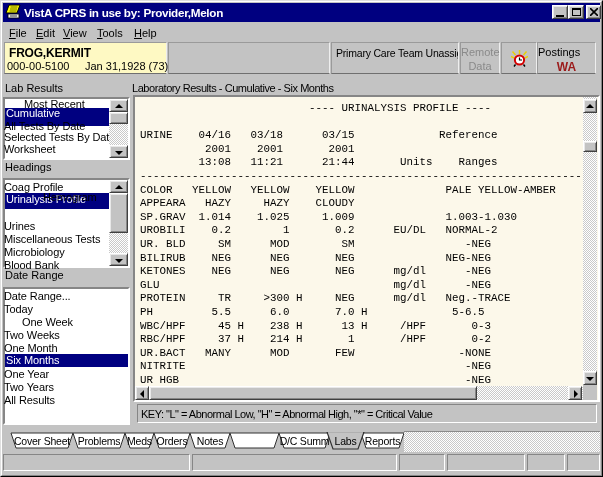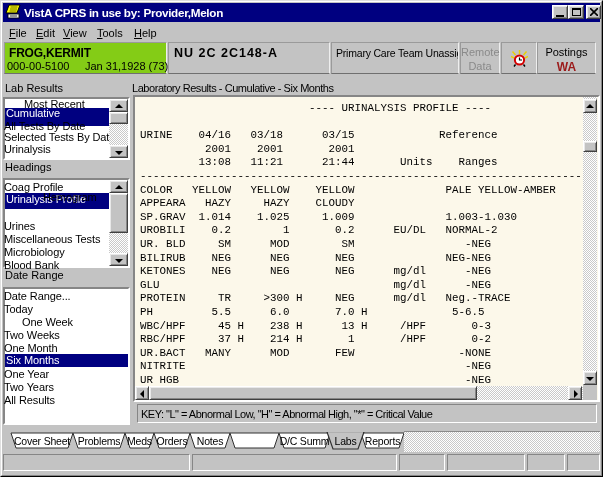--- a/index.html
+++ b/index.html
@@ -47,27 +47,26 @@
       <path d="M0,0 L8,8 M8,0 L0,8" stroke="#000" stroke-width="1.6"></path>
     </svg>
 </div>
 
 <div class="abs t11" style="left:9px;top:27px;"><span style="text-decoration:underline">F</span>ile</div>
 <div class="abs t11" style="left:36px;top:27px;"><span style="text-decoration:underline">E</span>dit</div>
 <div class="abs t11" style="left:63px;top:27px;"><span style="text-decoration:underline">V</span>iew</div>
 <div class="abs t11" style="left:97px;top:27px;"><span style="text-decoration:underline">T</span>ools</div>
 <div class="abs t11" style="left:134px;top:27px;"><span style="text-decoration:underline">H</span>elp</div>
 
-<div class="pp" style="left:4px;width:163px;background:#84cc16;">
+<div class="pp" style="left:4px;width:163px;background:#fef9c3;">
  <div class="abs t12b" style="left:4px;top:3px;">FROG,KERMIT</div>
  <div class="abs t11" style="left:2px;top:17px;">000-00-5100</div>
  <div class="abs t11" style="left:80px;top:17px;">Jan 31,1928 (73)</div>
 </div>
 <div class="pp" style="left:168px;width:162px;">
- <div class="abs" style="left:5px;top:3px;font-size:12.5px;font-weight:bold;letter-spacing:1px;white-space:nowrap;">NU 2C 2C148-A</div>
 </div>
 <div class="pp" style="left:331px;width:128px;overflow:hidden;">
  <div class="abs" style="left:4px;top:4px;font-size:10.5px;line-height:12px;white-space:nowrap;letter-spacing:-0.2px;">Primary Care Team Unassigned</div>
 </div>
 <div class="pp" style="left:460px;width:40px;">
  <div class="abs t11" style="left:0;top:3px;width:38px;text-align:center;color:#8a8a8a;">Remote</div>
  <div class="abs t11" style="left:0;top:17px;width:38px;text-align:center;color:#8a8a8a;">Data</div>
 </div>
 <div class="pp" style="left:501px;width:36px;">
  <svg class="abs" style="left:9px;top:7px" width="17" height="18" viewBox="0 0 17 18">
@@ -78,33 +77,33 @@
         <path d="M3,8 L0,6.5"></path>
         <path d="M14,8 L17,6.5"></path>
       </g>
   <circle cx="8.5" cy="10" r="5.6" fill="#d40000"></circle>
   <circle cx="8.5" cy="10" r="3.6" fill="#fff"></circle>
   <path d="M8.5,7.5 L8.5,10 L11,10" stroke="#000" stroke-width="1.2" fill="none"></path>
   <path d="M4.5,14.5 L3,16.5 M12.5,14.5 L14,16.5" stroke="#000" stroke-width="1.4"></path>
  </svg>
 </div>
 <div class="pp" style="left:537px;width:59px;">
- <div class="abs t11" style="left:0;top:3px;width:57px;text-align:center;">Postings</div>
+ <div class="abs t11" style="left:0;top:3px;width:57px;text-align:left;">Postings</div>
  <div class="abs" style="left:0;top:17px;width:57px;text-align:center;font-size:12px;font-weight:bold;color:#9b1a1a;">WA</div>
 </div>
 
 <div class="abs t11" style="left:5px;top:82px;">Lab Results</div>
 <div class="abs t11" style="left:132px;top:82px;letter-spacing:-0.45px;">Laboratory Results - Cumulative - Six Months</div>
 
 <div class="abs lb sunken2" style="left:3px;top:97px;width:127px;height:63px;"></div>
 <div class="abs lbitem" style="top:98px;padding-left:20px;">Most Recent</div>
 <div class="abs lbitem sel" style="top:108px;left:5px;width:104px;height:18px;padding-left:1px;line-height:11px;">Cumulative</div>
 <div class="abs lbitem" style="top:120px;">All Tests By Date</div>
 <div class="abs lbitem" style="top:131px;">Selected Tests By Date</div>
-<div class="abs lbitem" style="top:143px;">Urinalysis</div>
+<div class="abs lbitem" style="top:143px;">Worksheet</div>
 <div class="abs trough" style="left:109px;top:99px;width:19px;height:59px;"></div>
 <div class="abs btn" style="left:109px;top:99px;width:19px;height:13px;">
     <div class="arrU" style="left:5px;top:4px;"></div>
   </div>
 <div class="abs btn" style="left:109px;top:112px;width:19px;height:12px;"></div>
 <div class="abs btn" style="left:109px;top:145px;width:19px;height:13px;">
     <div class="arrD" style="left:5px;top:5px;"></div>
   </div>
 
 <div class="abs t11" style="left:5px;top:161px;">Headings</div>

